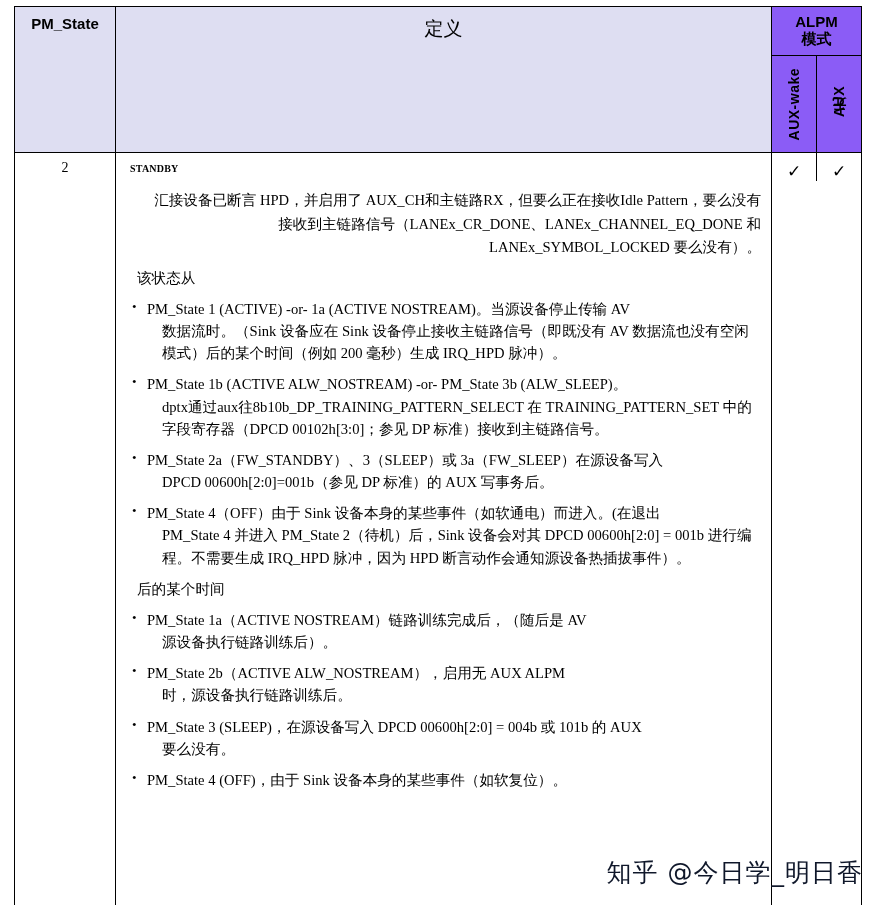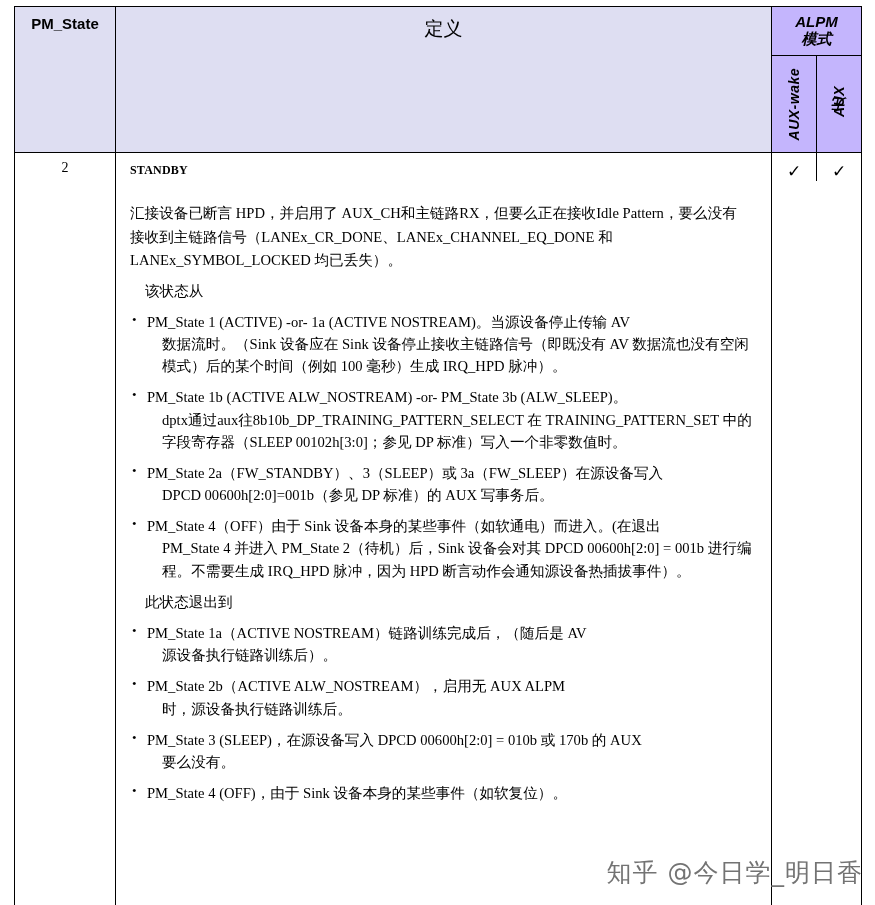--- a/index.html
+++ b/index.html
@@ -52,22 +52,21 @@
   .hdr-def {
     width: 656px;
     font-size: 19px;
     padding-top: 9px !important;
     font-family: "Liberation Serif", "DejaVu Serif", serif;
     font-weight: normal;
   }
   .hdr-alpm-wrap {
     width: 90px;
     padding: 0 !important;
-    background: #c4b5fd;
-    font-style: italic;
+    background: #8b5cf6;
   }
   .alpm-inner {
     display: flex;
     flex-direction: column;
     height: 145px;
   }
   .alpm-title {
     height: 49px;
     border-bottom: 1px solid #000000;
     box-sizing: border-box;
@@ -129,55 +128,56 @@
     font-size: 17px;
     font-family: "DejaVu Sans", sans-serif;
   }
   .check-col.left {
     border-right: 1px solid #000000;
   }
 
   
   .def-title {
     font-weight: bold;
-    font-size: 12px;
+    font-size: 10px;
     letter-spacing: 0.2px;
-    margin-bottom: 23px;
+    margin-bottom: 13px;
   }
   .para {
     margin: 0 0 2px 0;
+    text-align: right;
   }
   .bullet {
     margin: 9px 0 0 0;
     padding-left: 17px;
     position: relative;
     text-indent: 0;
   }
   .bullet > .dot {
     position: absolute;
     left: 2px;
     top: -1px;
     font-size: 13px;
   }
   .bullet .cont {
     display: block;
     padding-left: 15px;
   }
   .lead {
-    margin: 9px 0 0 15px;
+    margin: 9px 0 0 7px;
   }
 
   
   .watermark {
     position: absolute;
     right: 12px;
     bottom: 22px;
     font-family: "DejaVu Sans", "Liberation Sans", sans-serif;
     font-size: 25px;
-    color: #737373;
+    color: #0f172a;
     letter-spacing: 1px;
     pointer-events: none;
     white-space: nowrap;
   }
 </style>
 </head>
 <body>
 
 <div class="page">
 
@@ -214,65 +214,65 @@
     <tbody>
       <tr>
         <td class="cell-state">2</td>
 
         <td class="cell-def">
 
           <div class="def-title">STANDBY</div>
 
           <div class="para">汇接设备已断言 HPD，并启用了 AUX_CH和主链路RX，但要么正在接收Idle Pattern，要么没有</div>
 
-          <div class="para">接收到主链路信号（LANEx_CR_DONE、LANEx_CHANNEL_EQ_DONE 和 LANEx_SYMBOL_LOCKED 均已丢失）。</div>
+          <div class="para">接收到主链路信号（LANEx_CR_DONE、LANEx_CHANNEL_EQ_DONE 和 LANEx_SYMBOL_LOCKED 要么没有）。</div>
 
           <div class="lead">该状态从</div>
 
           <div class="bullet">
             <span class="dot">•</span>
             <span>PM_State 1 (ACTIVE) -or- 1a (ACTIVE NOSTREAM)。当源设备停止传输 AV</span>
-            <span class="cont">数据流时。（Sink 设备应在 Sink 设备停止接收主链路信号（即既没有 AV 数据流也没有空闲模式）后的某个时间（例如 100 毫秒）生成 IRQ_HPD 脉冲）。</span>
+            <span class="cont">数据流时。（Sink 设备应在 Sink 设备停止接收主链路信号（即既没有 AV 数据流也没有空闲模式）后的某个时间（例如 200 毫秒）生成 IRQ_HPD 脉冲）。</span>
           </div>
 
           <div class="bullet">
             <span class="dot">•</span>
             <span>PM_State 1b (ACTIVE ALW_NOSTREAM) -or- PM_State 3b (ALW_SLEEP)。</span>
-            <span class="cont">dptx通过aux往8b10b_DP_TRAINING_PATTERN_SELECT 在 TRAINING_PATTERN_SET 中的字段寄存器（SLEEP 00102h[3:0]；参见 DP 标准）写入一个非零数值时。</span>
+            <span class="cont">dptx通过aux往8b10b_DP_TRAINING_PATTERN_SELECT 在 TRAINING_PATTERN_SET 中的字段寄存器（DPCD 00102h[3:0]；参见 DP 标准）接收到主链路信号。</span>
           </div>
 
           <div class="bullet">
             <span class="dot">•</span>
             <span>PM_State  2a（FW_STANDBY）、3（SLEEP）或 3a（FW_SLEEP）在源设备写入</span>
             <span class="cont">DPCD 00600h[2:0]=001b（参见 DP 标准）的 AUX 写事务后。</span>
           </div>
 
           <div class="bullet">
             <span class="dot">•</span>
             <span>PM_State 4（OFF）由于 Sink 设备本身的某些事件（如软通电）而进入。(在退出</span>
             <span class="cont">PM_State 4 并进入 PM_State 2（待机）后，Sink 设备会对其 DPCD 00600h[2:0] = 001b 进行编程。不需要生成 IRQ_HPD 脉冲，因为 HPD 断言动作会通知源设备热插拔事件）。</span>
           </div>
 
-          <div class="lead">此状态退出到</div>
+          <div class="lead">后的某个时间</div>
 
           <div class="bullet">
             <span class="dot">•</span>
             <span>PM_State 1a（ACTIVE NOSTREAM）链路训练完成后，（随后是 AV</span>
             <span class="cont">源设备执行链路训练后）。</span>
           </div>
 
           <div class="bullet">
             <span class="dot">•</span>
             <span>PM_State 2b（ACTIVE ALW_NOSTREAM），启用无 AUX ALPM</span>
             <span class="cont">时，源设备执行链路训练后。</span>
           </div>
 
           <div class="bullet">
             <span class="dot">•</span>
-            <span>PM_State 3 (SLEEP)，在源设备写入 DPCD 00600h[2:0] = 010b 或 170b 的 AUX</span>
+            <span>PM_State 3 (SLEEP)，在源设备写入 DPCD 00600h[2:0] = 004b 或 101b 的 AUX</span>
             <span class="cont">要么没有。</span>
           </div>
 
           <div class="bullet">
             <span class="dot">•</span>
             <span>PM_State 4 (OFF)，由于 Sink 设备本身的某些事件（如软复位）。</span>
           </div>
 
         </td>
 

